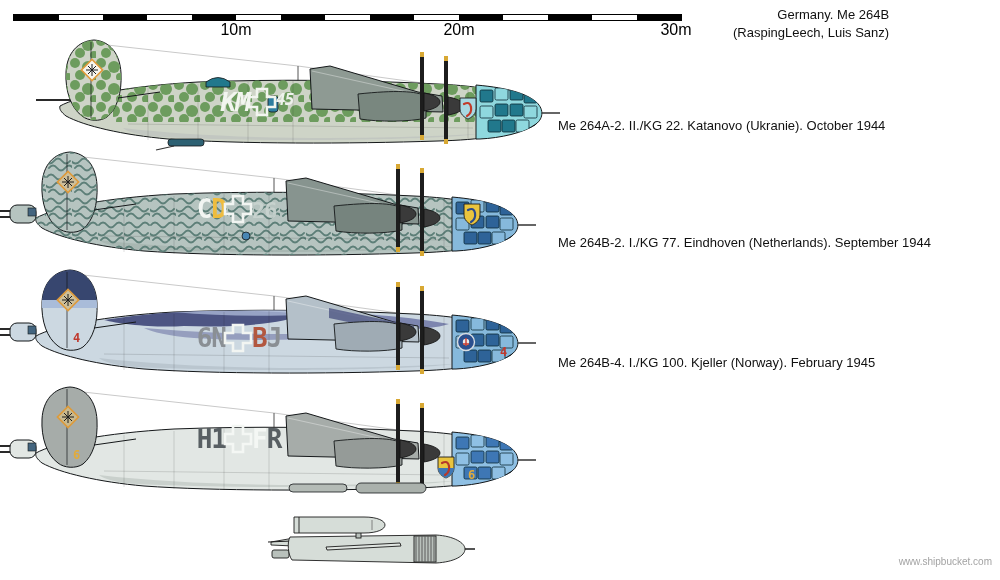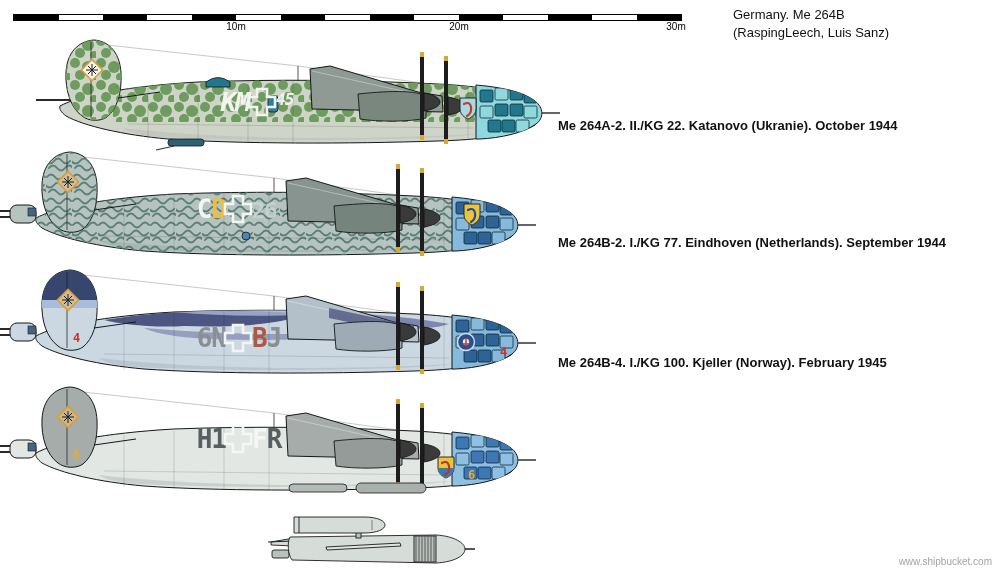--- a/index.html
+++ b/index.html
@@ -1,24 +1,24 @@
 <!DOCTYPE html>
 <html><head>
 <meta charset="utf-8">
 <style>
   html,body{margin:0;padding:0;background:#ffffff;}
   .canvas{position:relative;width:1000px;height:580px;background:#ffffff;overflow:hidden;
           font-family:"Liberation Sans",sans-serif;color:#111;}
   .abs{position:absolute;}
-  .title-block{left:733px;top:6px;font-size:13px;line-height:18px;white-space:nowrap;}
-  .caption{font-size:13px;white-space:nowrap;line-height:22px;font-weight:bold;}
+  .title-block{left:733px;top:6px;font-size:13px;line-height:18px;white-space:nowrap;text-align:right;}
+  .caption{font-size:13px;white-space:nowrap;line-height:22px;}
   .watermark{right:8px;top:556px;font-size:10px;color:#a3a3a3;white-space:nowrap;}
   .ruler-bar{left:13px;top:14px;width:669px;height:7px;background:#000;border:1px solid #000;box-sizing:border-box;}
   .ruler-seg{position:absolute;top:0;height:5px;background:#fff;}
-  .ruler-label{position:absolute;top:21px;font-size:10px;color:#000;transform:translateX(-50%);white-space:nowrap;}
+  .ruler-label{position:absolute;top:21px;font-size:16px;color:#000;transform:translateX(-50%);white-space:nowrap;}
   .plane{position:absolute;width:545px;height:115px;}
   .plane svg, .missile svg{display:block;width:100%;height:100%;}
   .missile{position:absolute;left:268px;top:506px;width:215px;height:62px;}
 </style>
 </head>
 <body>
 
 <div class="canvas">
 
   <div class="abs ruler-bar" id="ruler">

